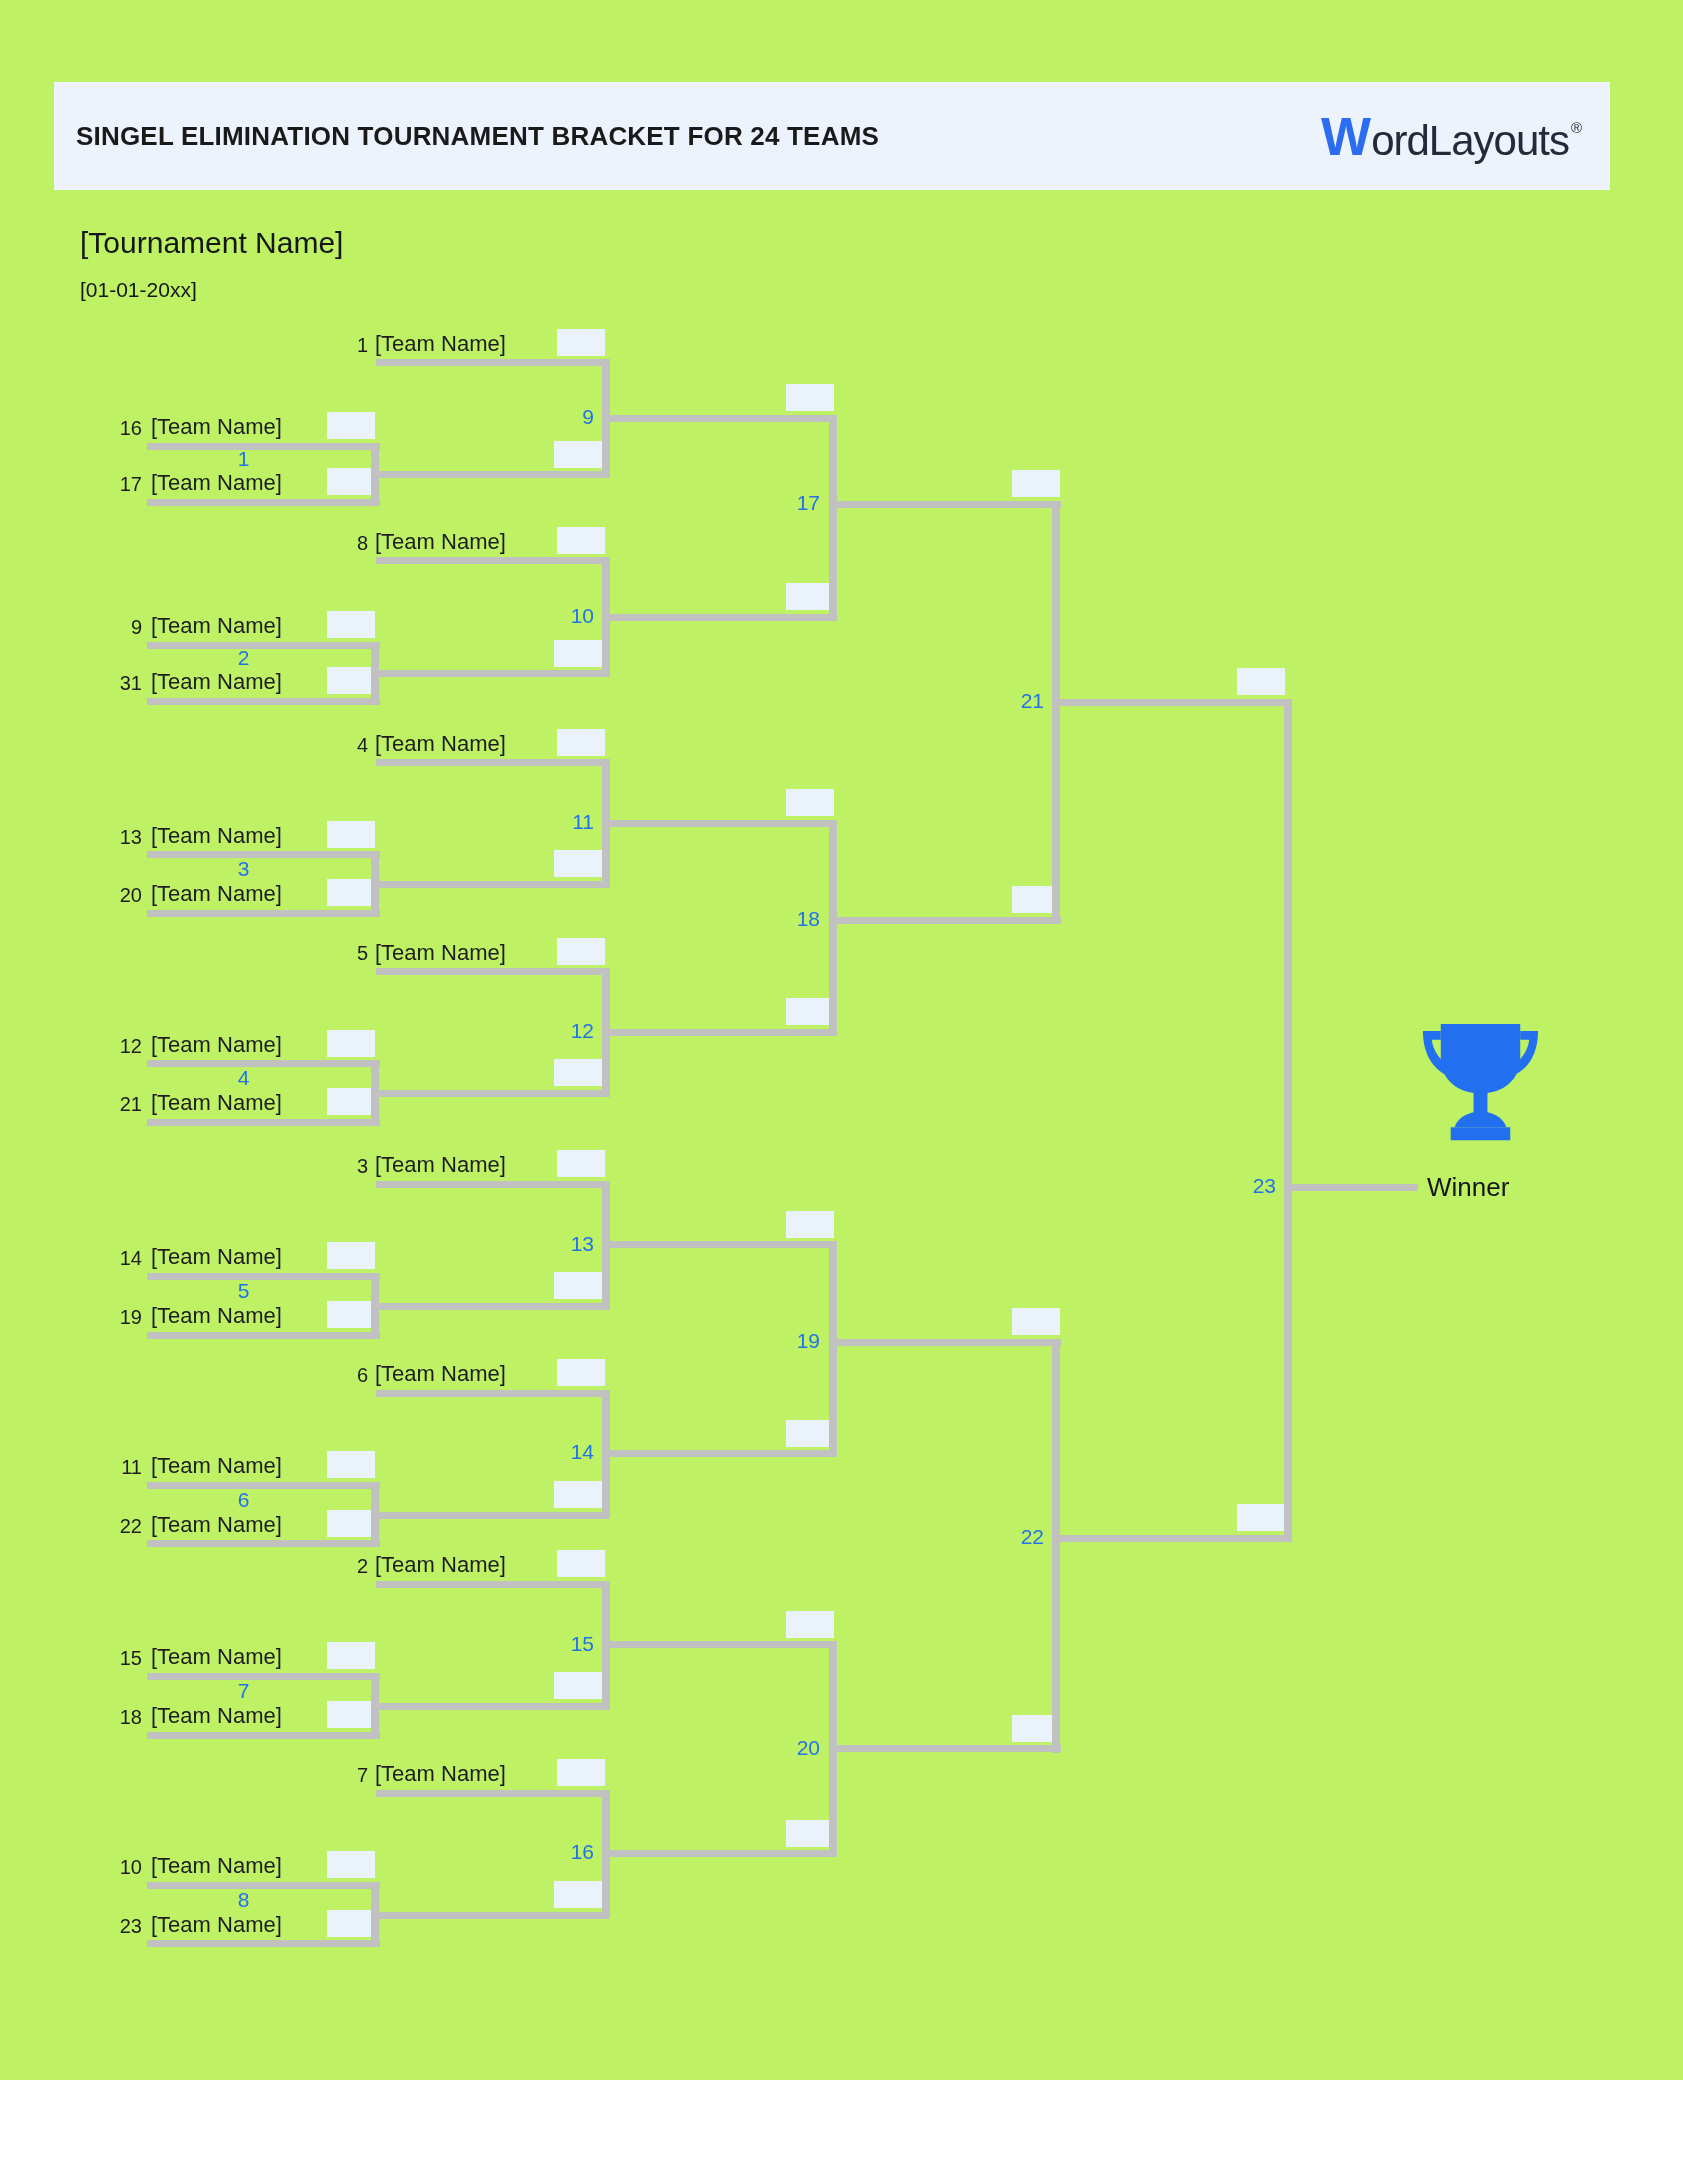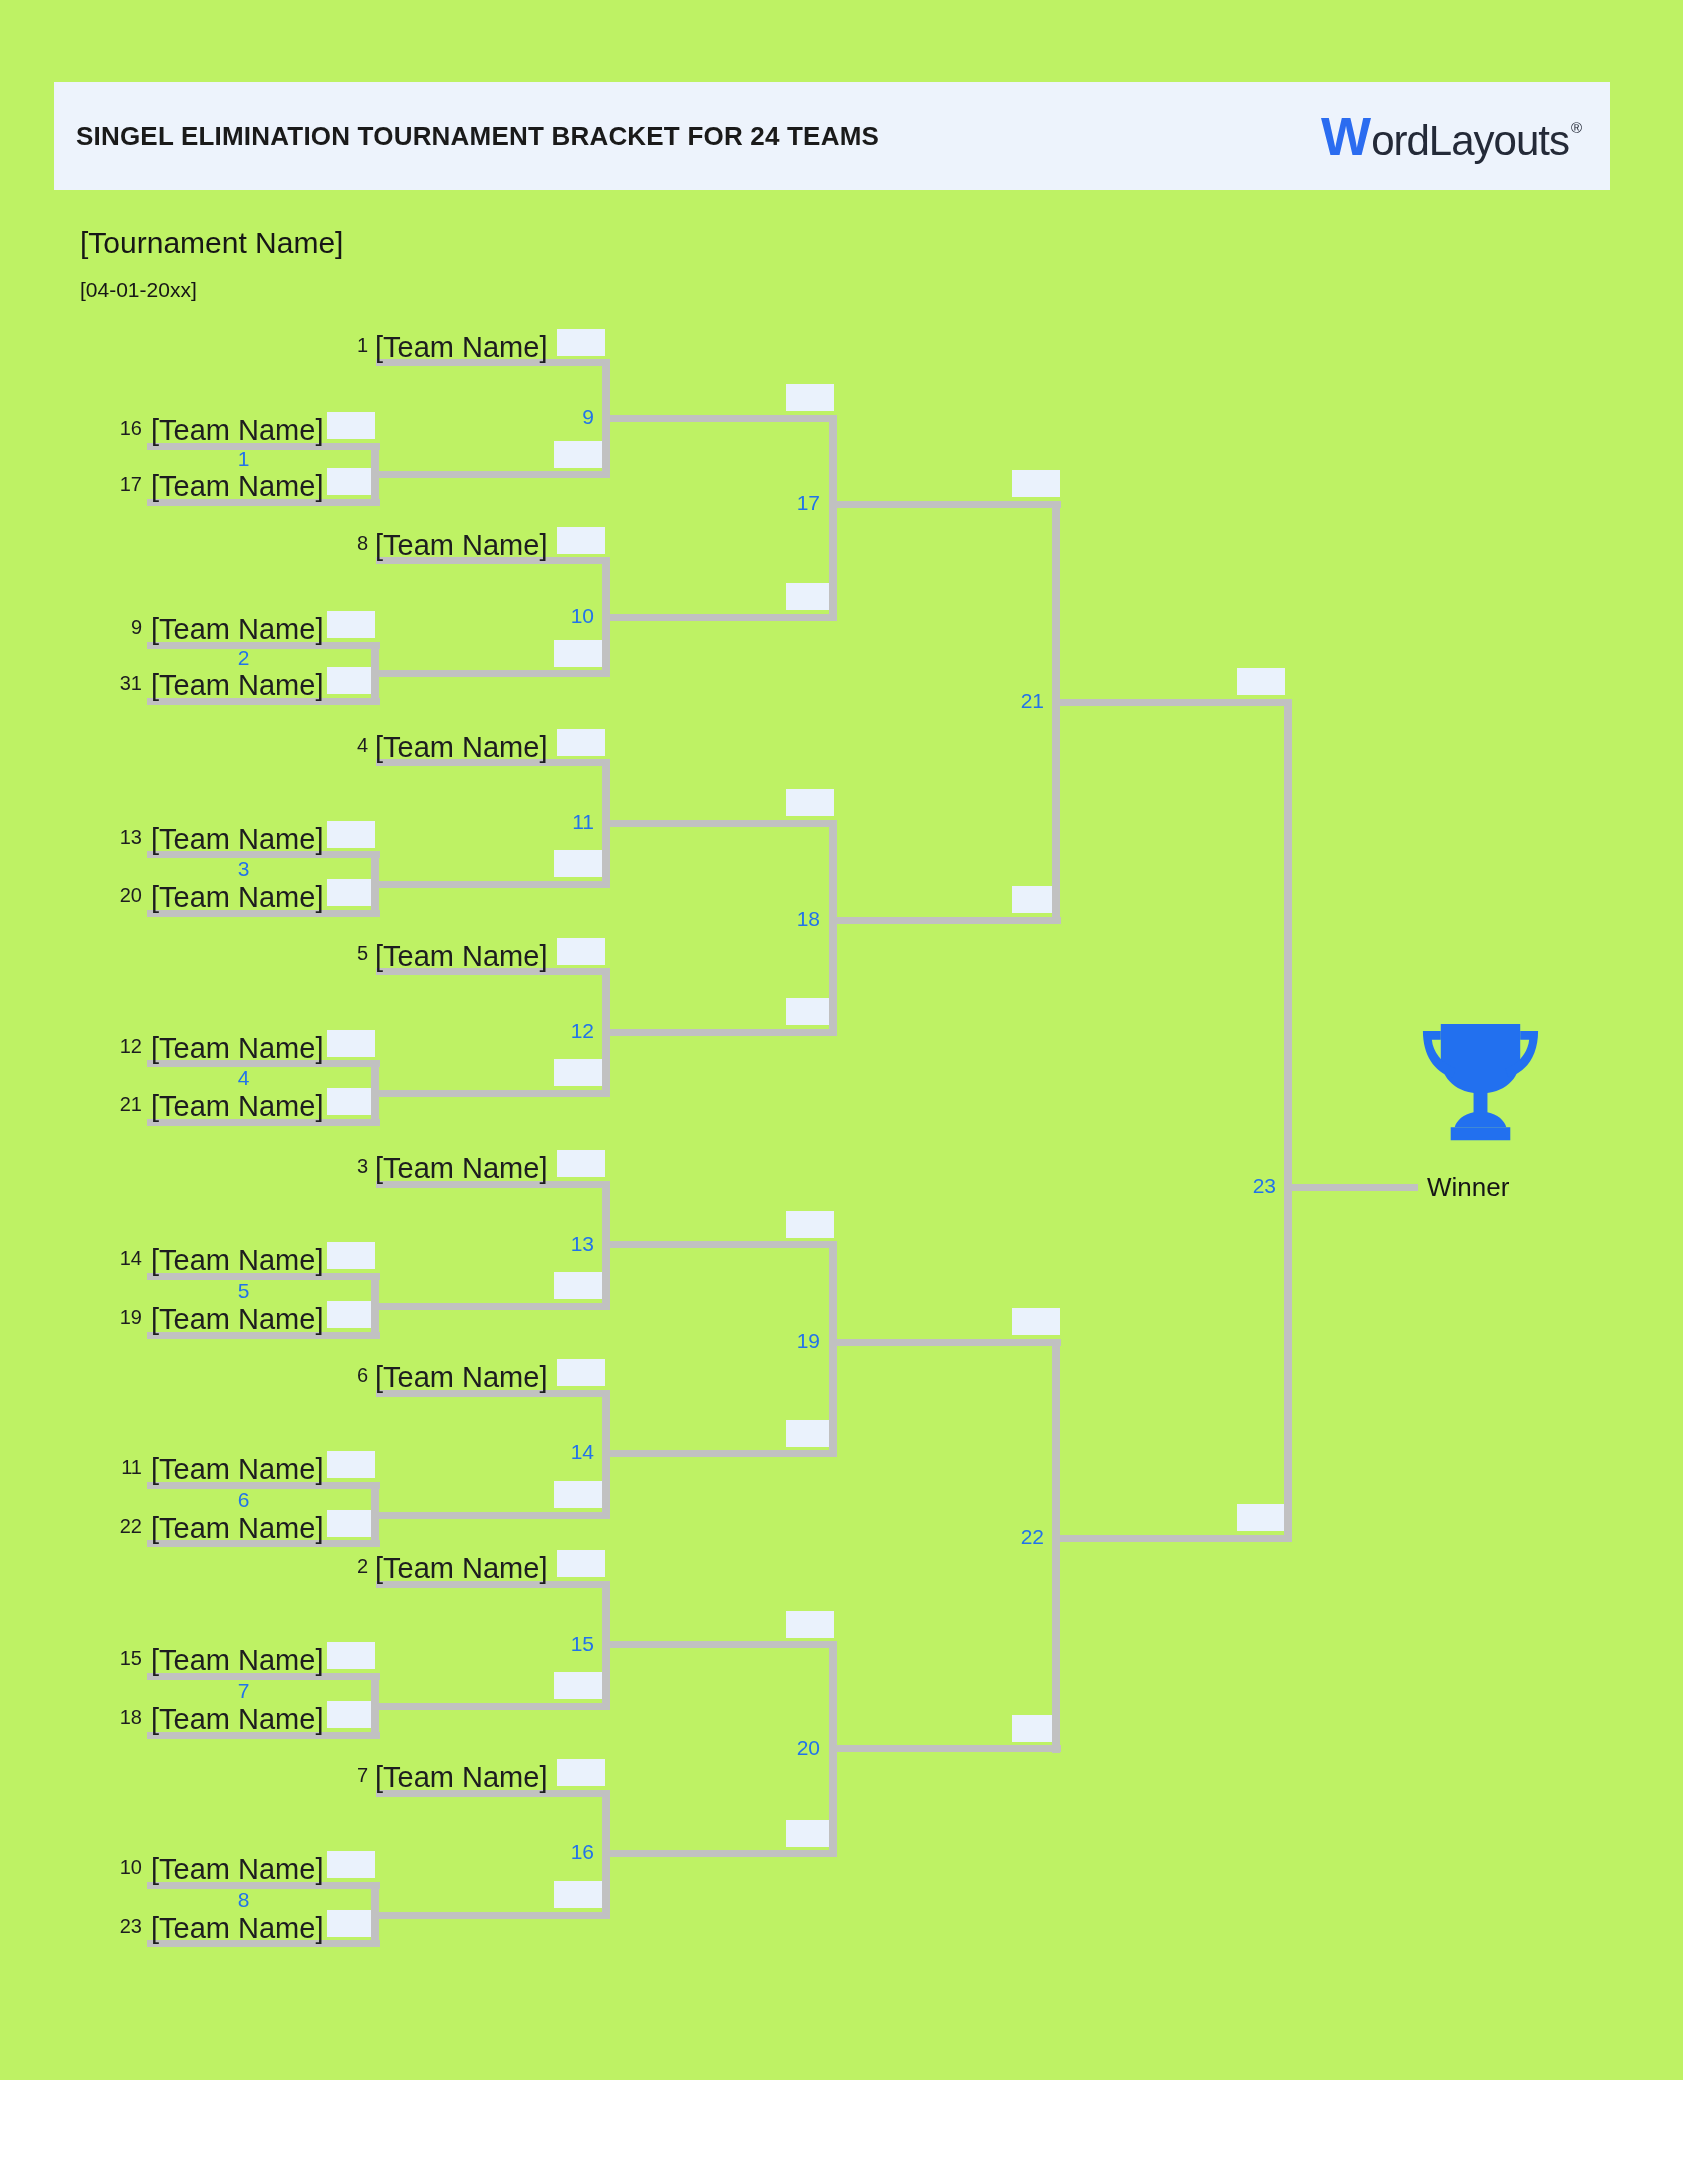--- a/index.html
+++ b/index.html
@@ -17,21 +17,21 @@
 
   
   #tournament-name{position:absolute;left:80px;top:226px;font-size:30px;color:#161616;}
   #tournament-date{position:absolute;left:80px;top:278px;font-size:21px;color:#161616;}
 
   
   .h-line{position:absolute;height:7px;background:#c1c1c1;}
   .v-bar{position:absolute;width:8px;background:#c1c1c1;}
   .score-box{position:absolute;width:48px;height:27px;background:#eaf2fc;}
   .seed{position:absolute;text-align:right;font-size:20px;color:#1d1d1f;line-height:1;}
-  .tname{position:absolute;font-size:29px;color:#1d1d1f;line-height:1;white-space:nowrap;text-align:center;}
+  .tname{position:absolute;font-size:22px;color:#1d1d1f;line-height:1;white-space:nowrap;text-align:center;}
   .mlabel{position:absolute;color:#2273ea;font-size:21px;line-height:1;font-weight:500;}
   .mlabel.right{text-align:right;}
 
   
   #winner-label{position:absolute;font-size:26px;color:#161616;line-height:1;}
   #trophy{position:absolute;}
 </style>
 </head>
 <body>
 
@@ -40,21 +40,21 @@
   <div id="header">
     <div id="page-title">SINGEL ELIMINATION TOURNAMENT BRACKET FOR 24 TEAMS</div>
     <div id="brand">
       <span class="logo-w">W</span>
       <span class="logo-rest">ordLayouts</span>
       <span class="logo-reg">®</span>
     </div>
   </div>
 
   <div id="tournament-name">[Tournament Name]</div>
-  <div id="tournament-date">[04-01-20xx]</div>
+  <div id="tournament-date">[01-01-20xx]</div>
 
   <div id="bracket">
       <div class="h-line" style="left: 376px; top: 359px; width: 234px;"></div>
       <div class="score-box" style="left: 557px; top: 329px;"></div>
       <div class="seed" style="left: 324px; top: 335px; width: 44px;">1</div>
       <div class="tname" style="left: 375px; top: 333px;">[Team Name]</div>
       <div class="h-line" style="left: 147px; top: 443px; width: 233px;"></div>
       <div class="h-line" style="left: 147px; top: 499px; width: 233px;"></div>
       <div class="score-box" style="left: 327px; top: 412px;"></div>
       <div class="score-box" style="left: 327px; top: 468px;"></div>

